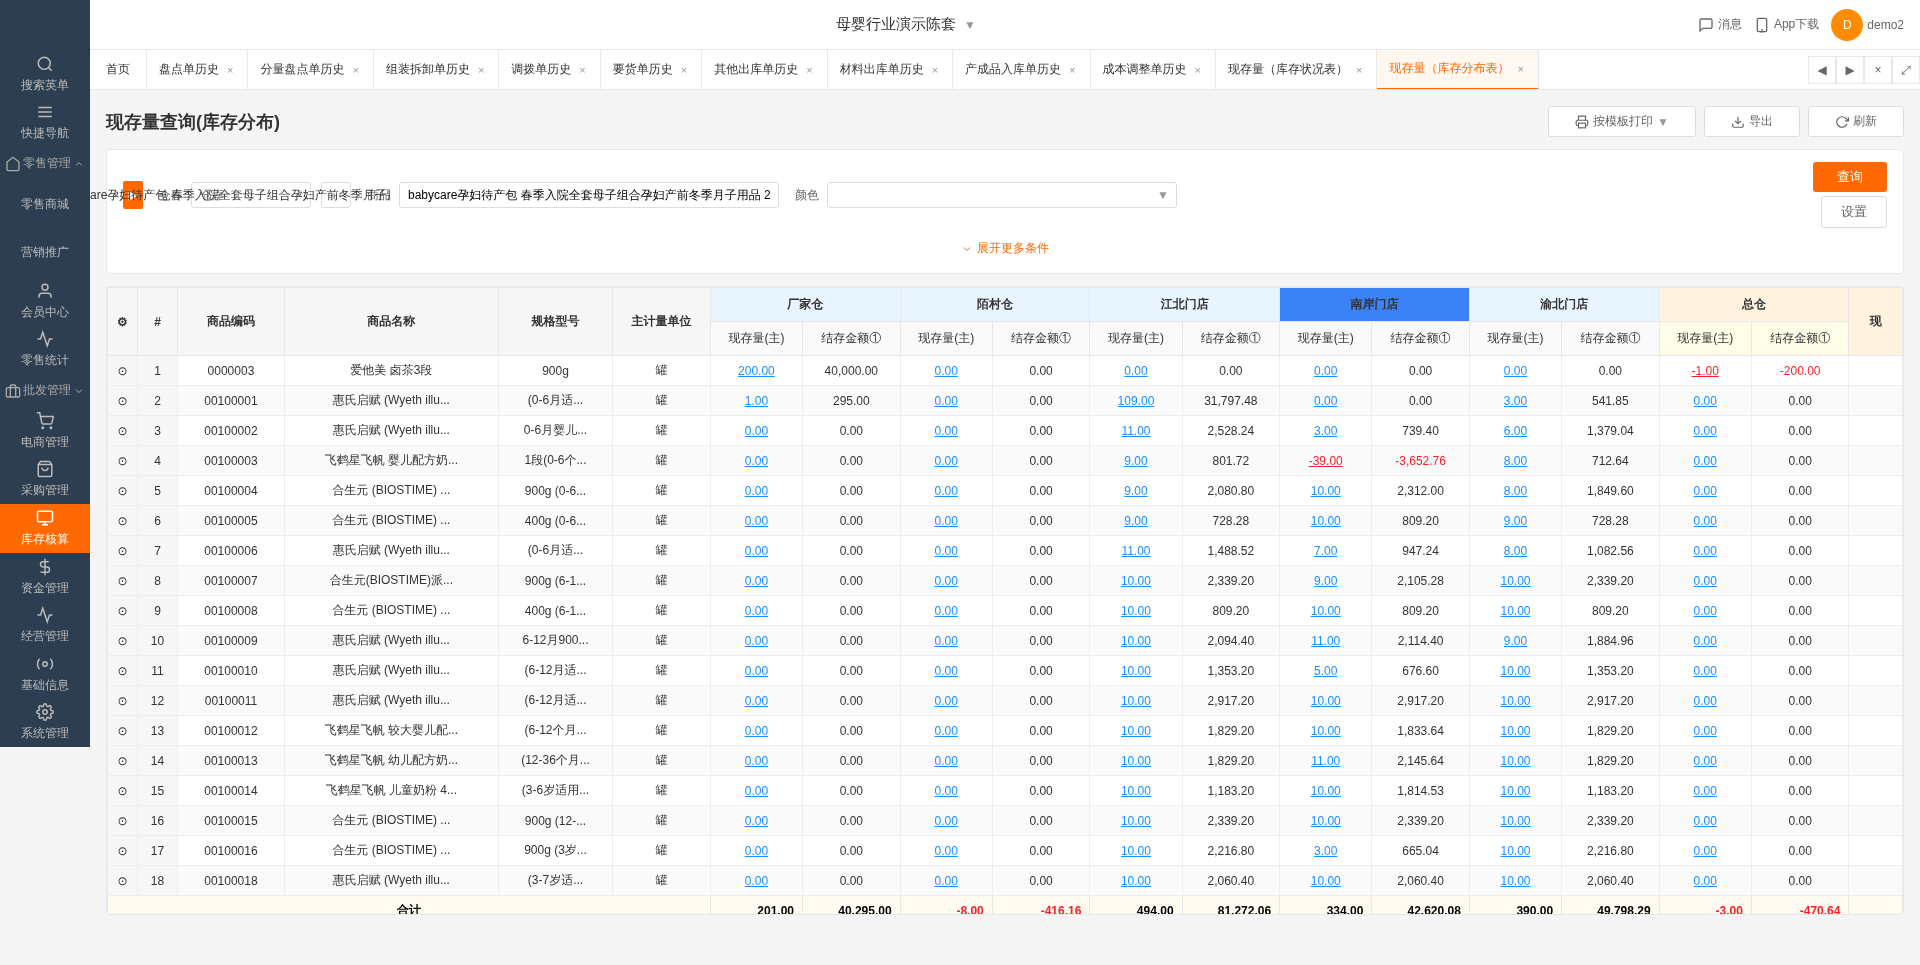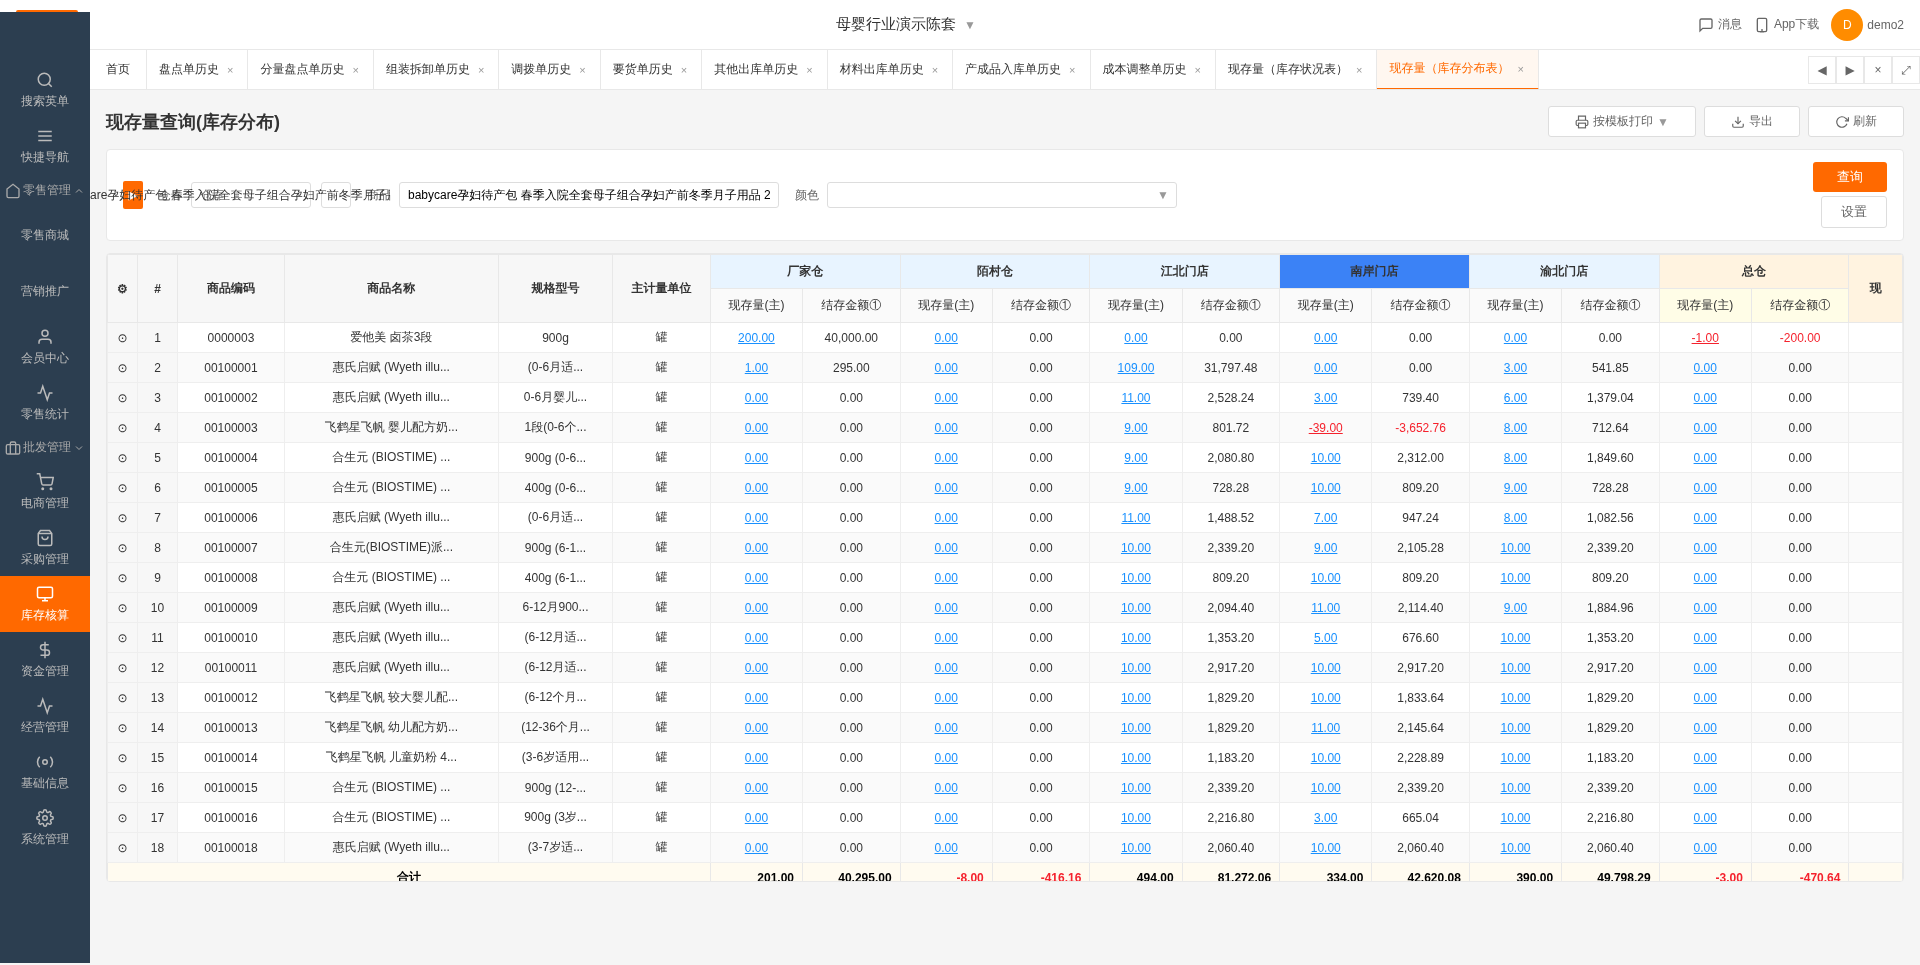--- a/index.html
+++ b/index.html
@@ -139,24 +139,24 @@
       align-items: center;
       justify-content: center;
       cursor: pointer;
       color: #666;
       border: 1px solid #e8e8e8;
     }
 
     
     .sidebar {
       position: fixed;
-      top: 12px;
+      top: 0;
       left: 0;
       width: 90px;
-      height: 951px;
+      height: 747px;
       background: #2c3e50;
       z-index: 101;
       display: flex;
       flex-direction: column;
       align-items: center;
       padding-top: 50px;
     }
     .sidebar-item {
       width: 100%;
       height: 56px;
@@ -655,20 +655,28 @@
       <div class="search-field">
         <span class="search-label">颜色</span>
         <div class="color-select-wrapper">
           <input class="color-select-input" type="text" style="width: 350px;">
           <span class="color-dropdown-arrow">▼</span>
         </div>
       </div>
       <div class="search-actions">
         <button class="btn-query">查询</button>
         <button class="btn-settings">设置</button>
+      </div>
+    </div>
+    <div class="search-row-2">
+      <div class="expand-btn">
+        <svg width="12" height="12" viewBox="0 0 24 24" fill="none" stroke="currentColor" stroke-width="2">
+            <polyline points="6 9 12 15 18 9"></polyline>
+          </svg>
+        <span>展开更多条件</span>
       </div>
     </div>
   </div>
 
   <div class="table-wrapper">
     <div class="table-scroll">
       <table>
         <thead>
           <tr>
             <th class="setting-icon" rowspan="2">⚙</th>
@@ -1002,21 +1010,21 @@
     <td class="text-left">飞鹤星飞帆 儿童奶粉 4...</td>
     <td>(3-6岁适用...</td>
     <td>罐</td>
     <td class="num-link">0.00</td>
     <td>0.00</td>
     <td class="num-link">0.00</td>
     <td>0.00</td>
     <td class="num-link">10.00</td>
     <td>1,183.20</td>
     <td class="num-link">10.00</td>
-    <td class="">2,228.89</td>
+    <td class="">1,814.53</td>
     <td class="num-link">10.00</td>
     <td>1,183.20</td>
     <td class="num-link">0.00</td>
     <td class="">0.00</td>
     <td></td>
   </tr>
             <tr class="row-even">
     <td class="setting-icon">⊙</td>
     <td class="col-index">16</td>
     <td>00100015</td>

